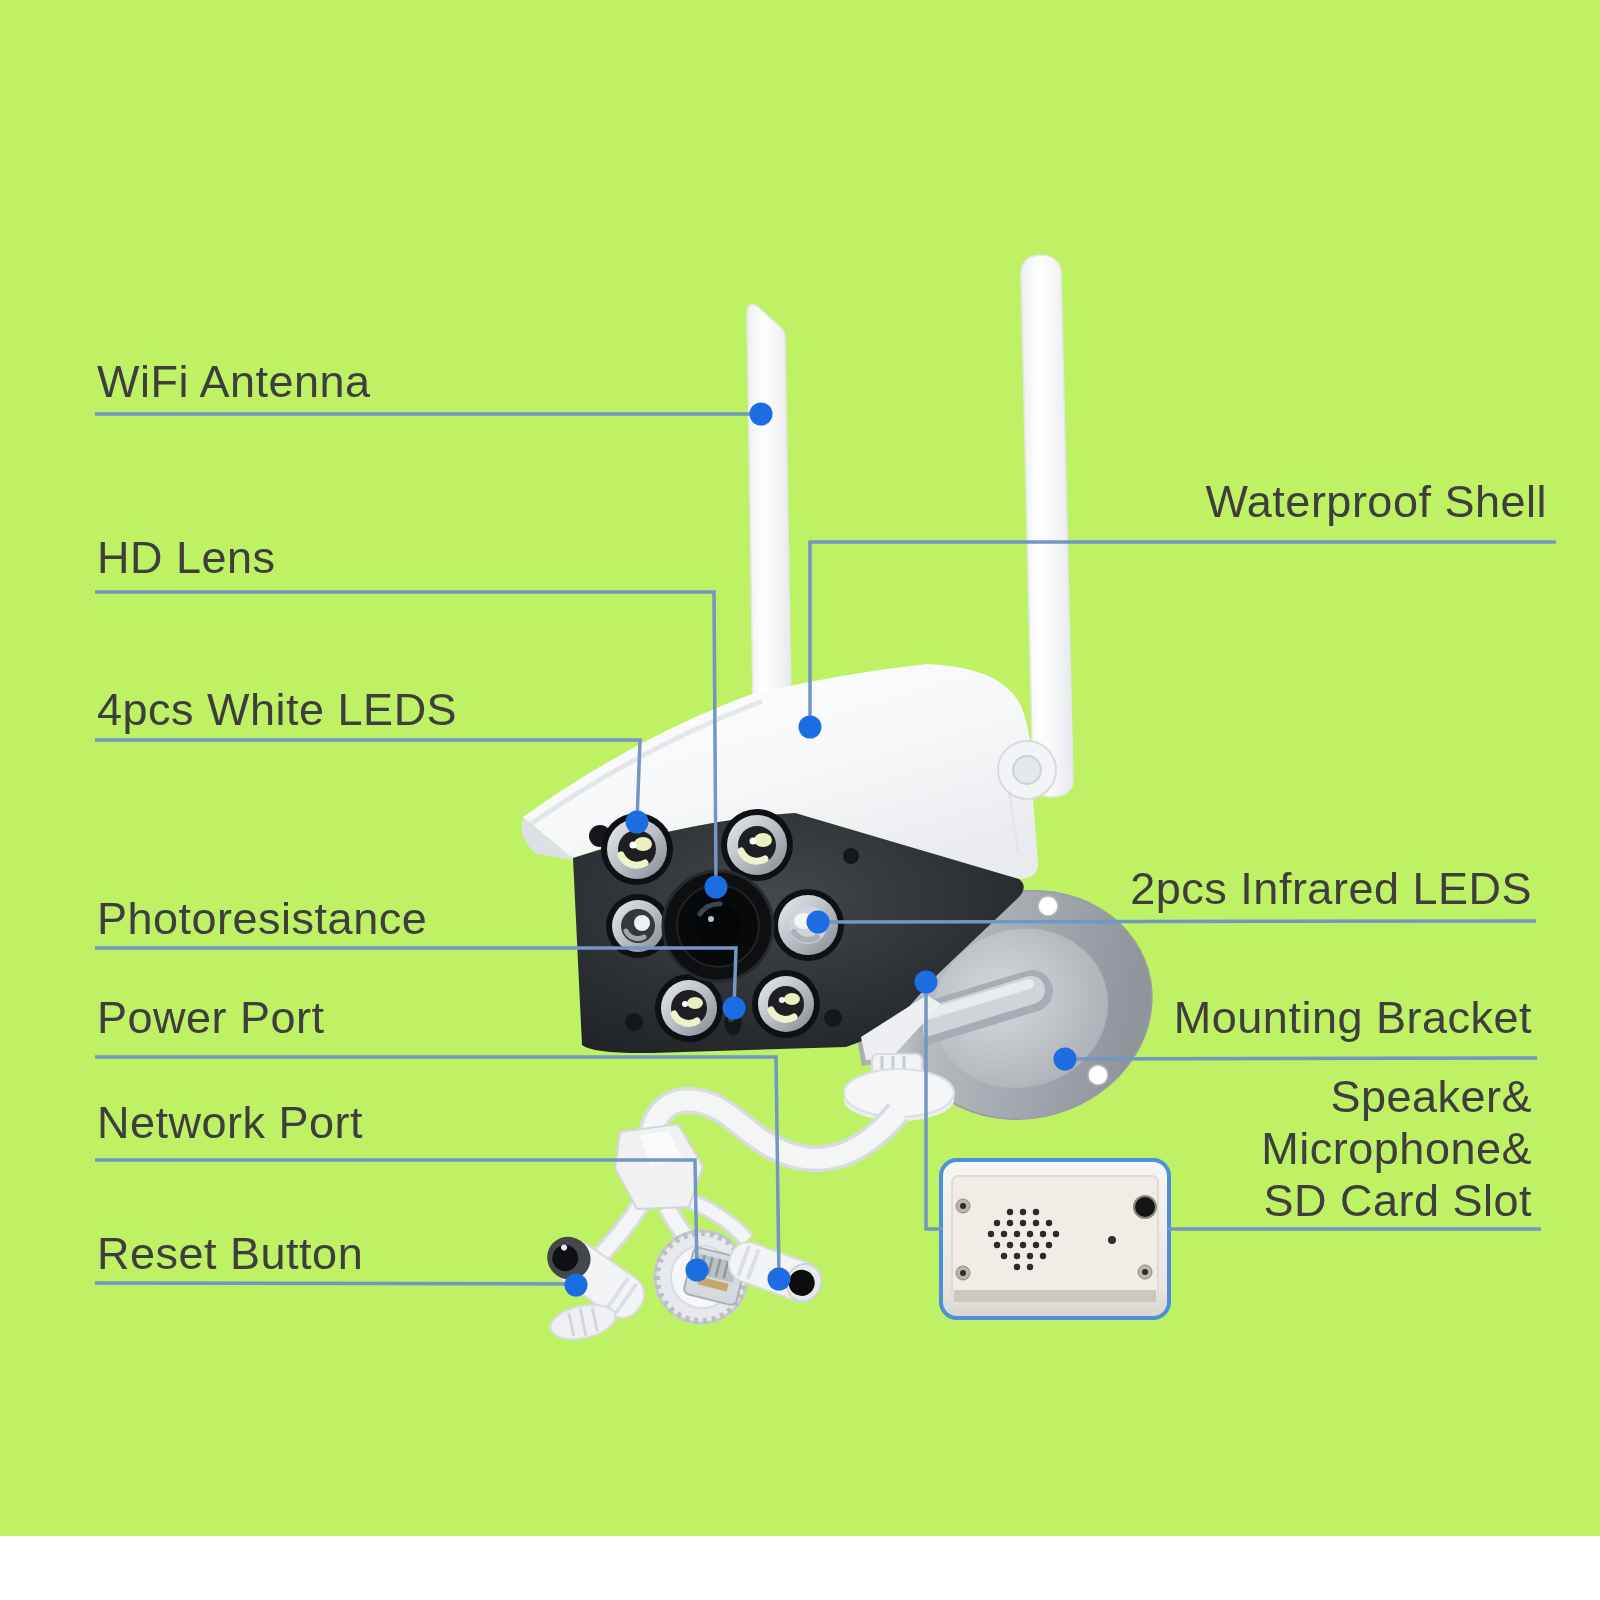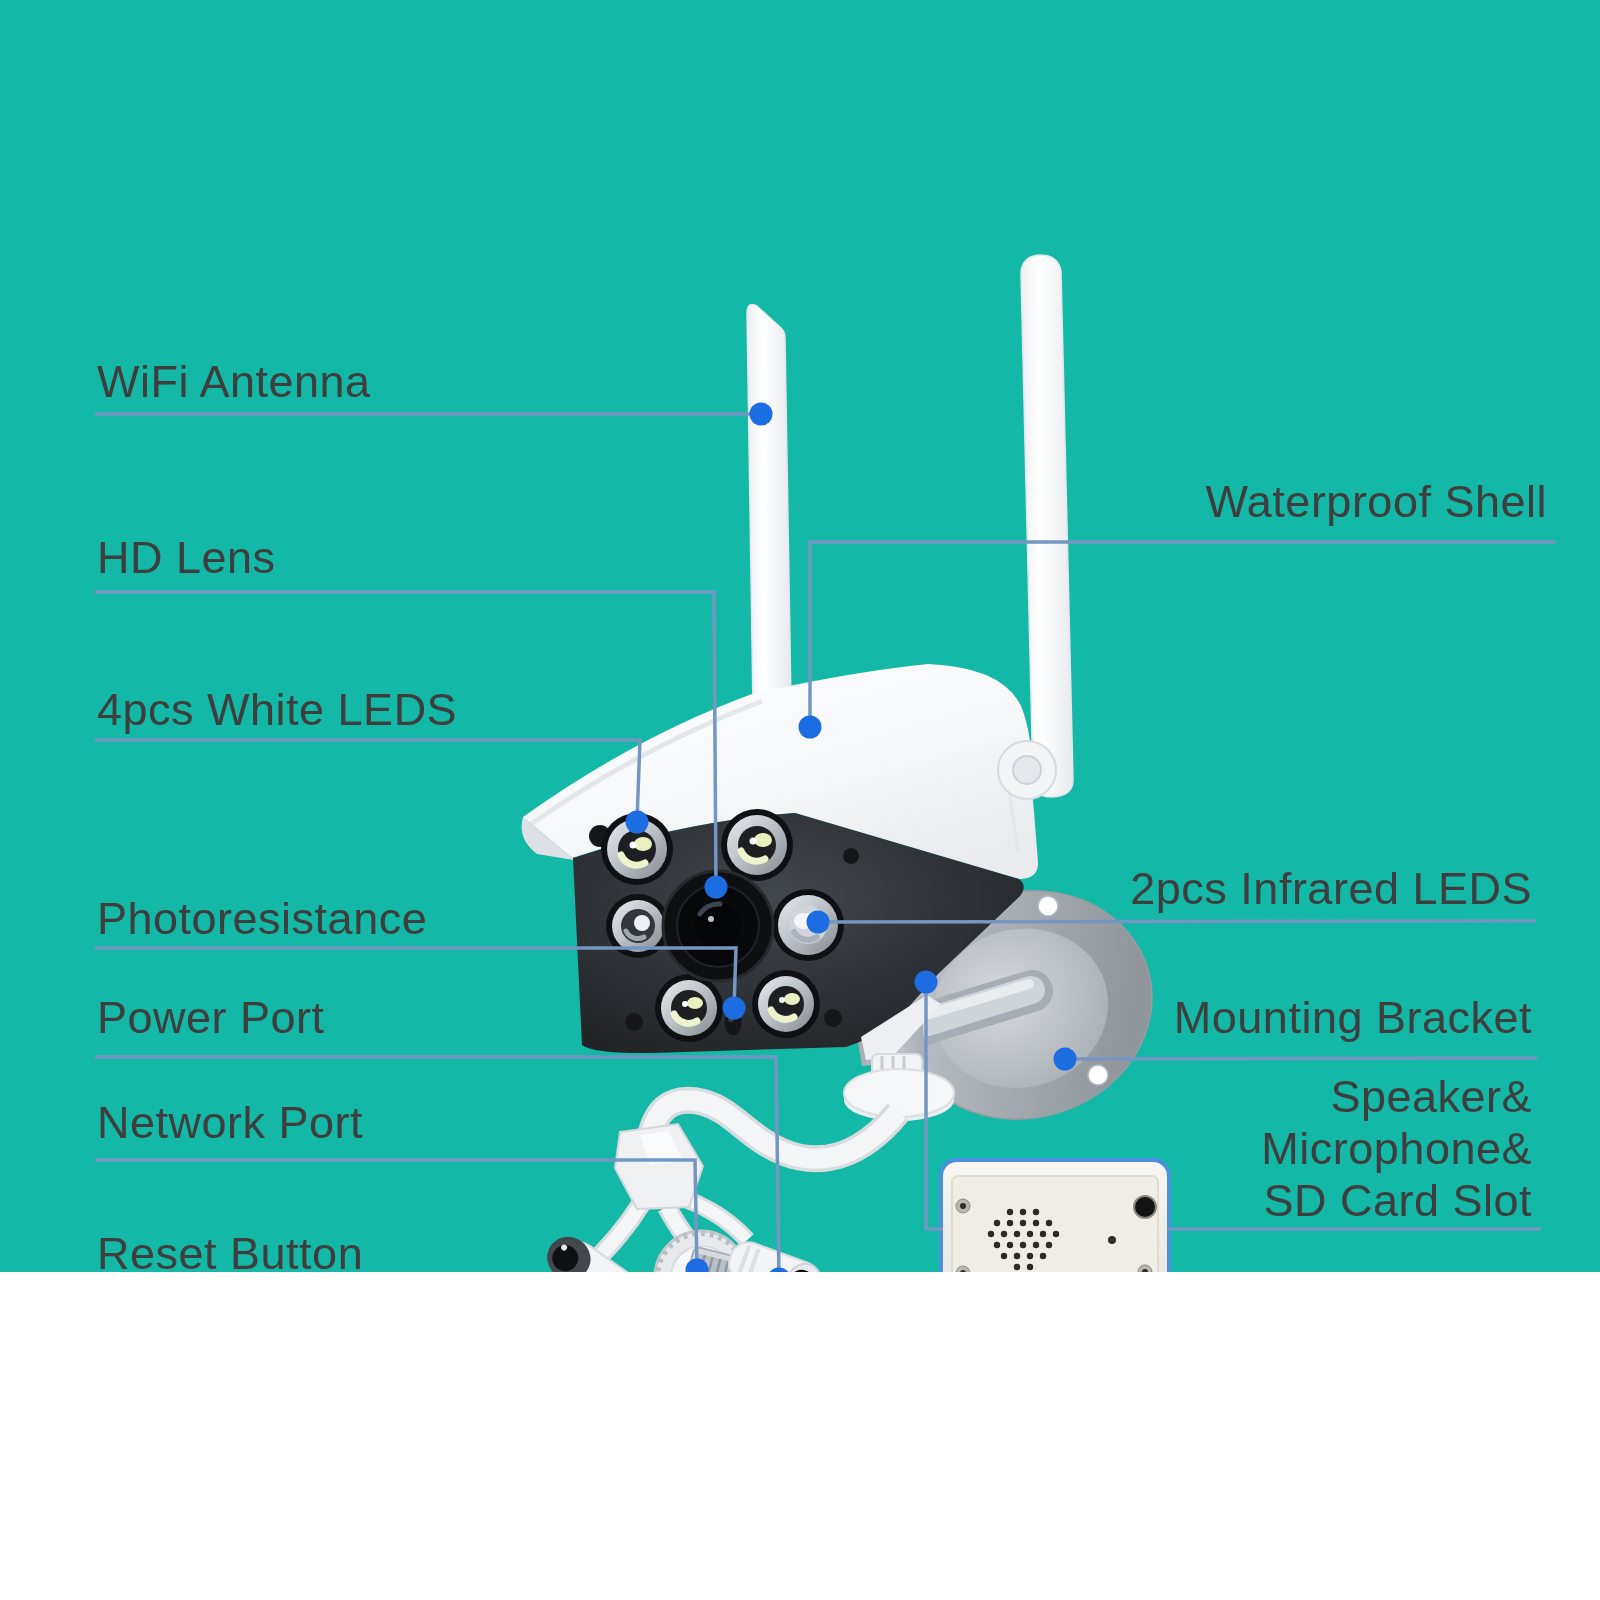--- a/index.html
+++ b/index.html
@@ -1,16 +1,16 @@
 <!DOCTYPE html>
 <html><head>
 <meta charset="utf-8">
 <style>
   html,body{margin:0;padding:0;background:#ffffff;}
-  .stage{width:1600px;height:1272px;position:relative;background:#14b8a6;overflow:hidden;}
+  .stage{width:1600px;height:1536px;position:relative;background:#bef264;overflow:hidden;}
   .lbl{font-family:"Liberation Sans",sans-serif;font-size:45px;letter-spacing:.5px;}
   svg{display:block;}
 </style>
 </head>
 <body>
 
 <div class="stage">
 <svg width="1600" height="1600" viewBox="0 0 1600 1600" xmlns="http://www.w3.org/2000/svg">
   <defs>
     <linearGradient id="g-ant" x1="0" y1="0" x2="1" y2="0">

